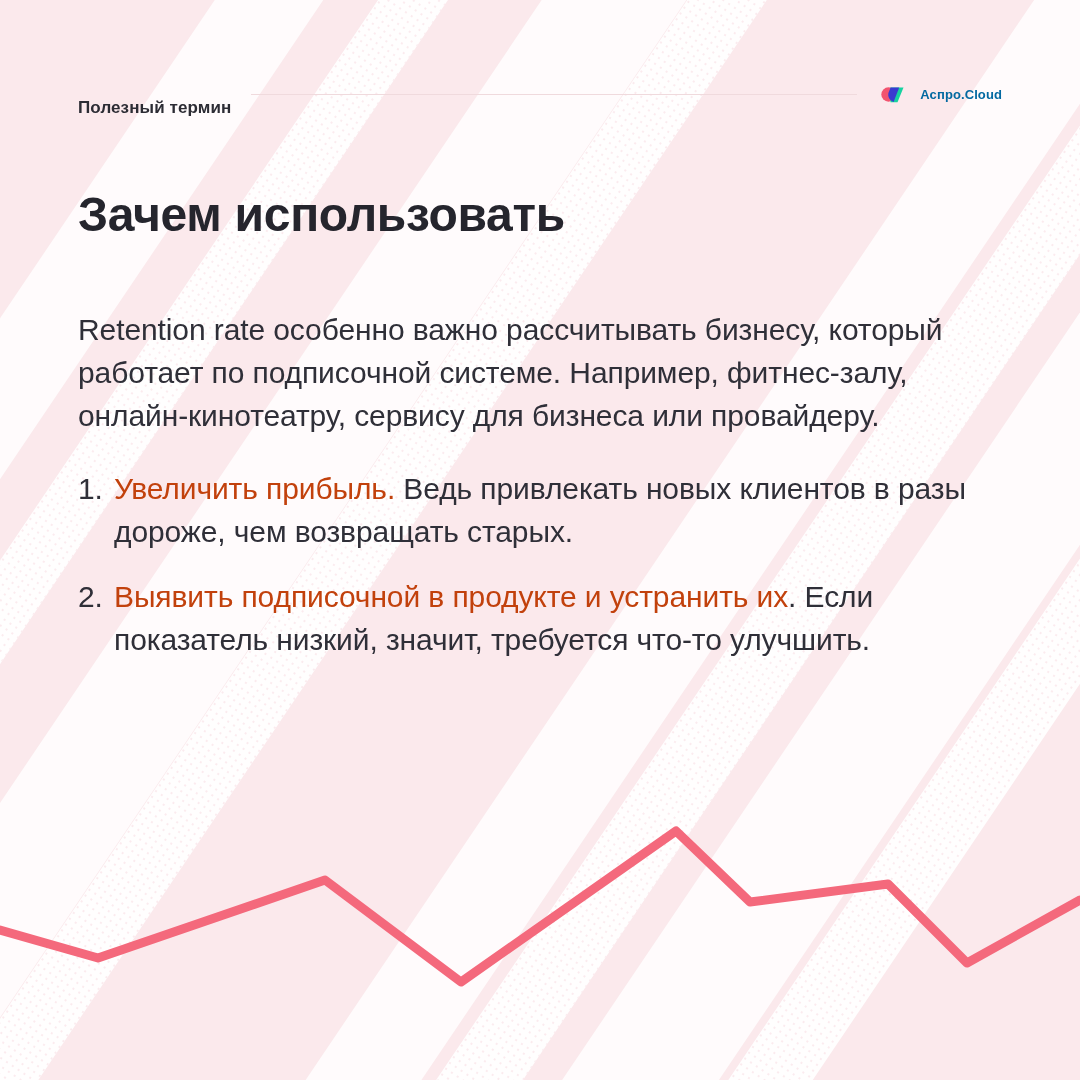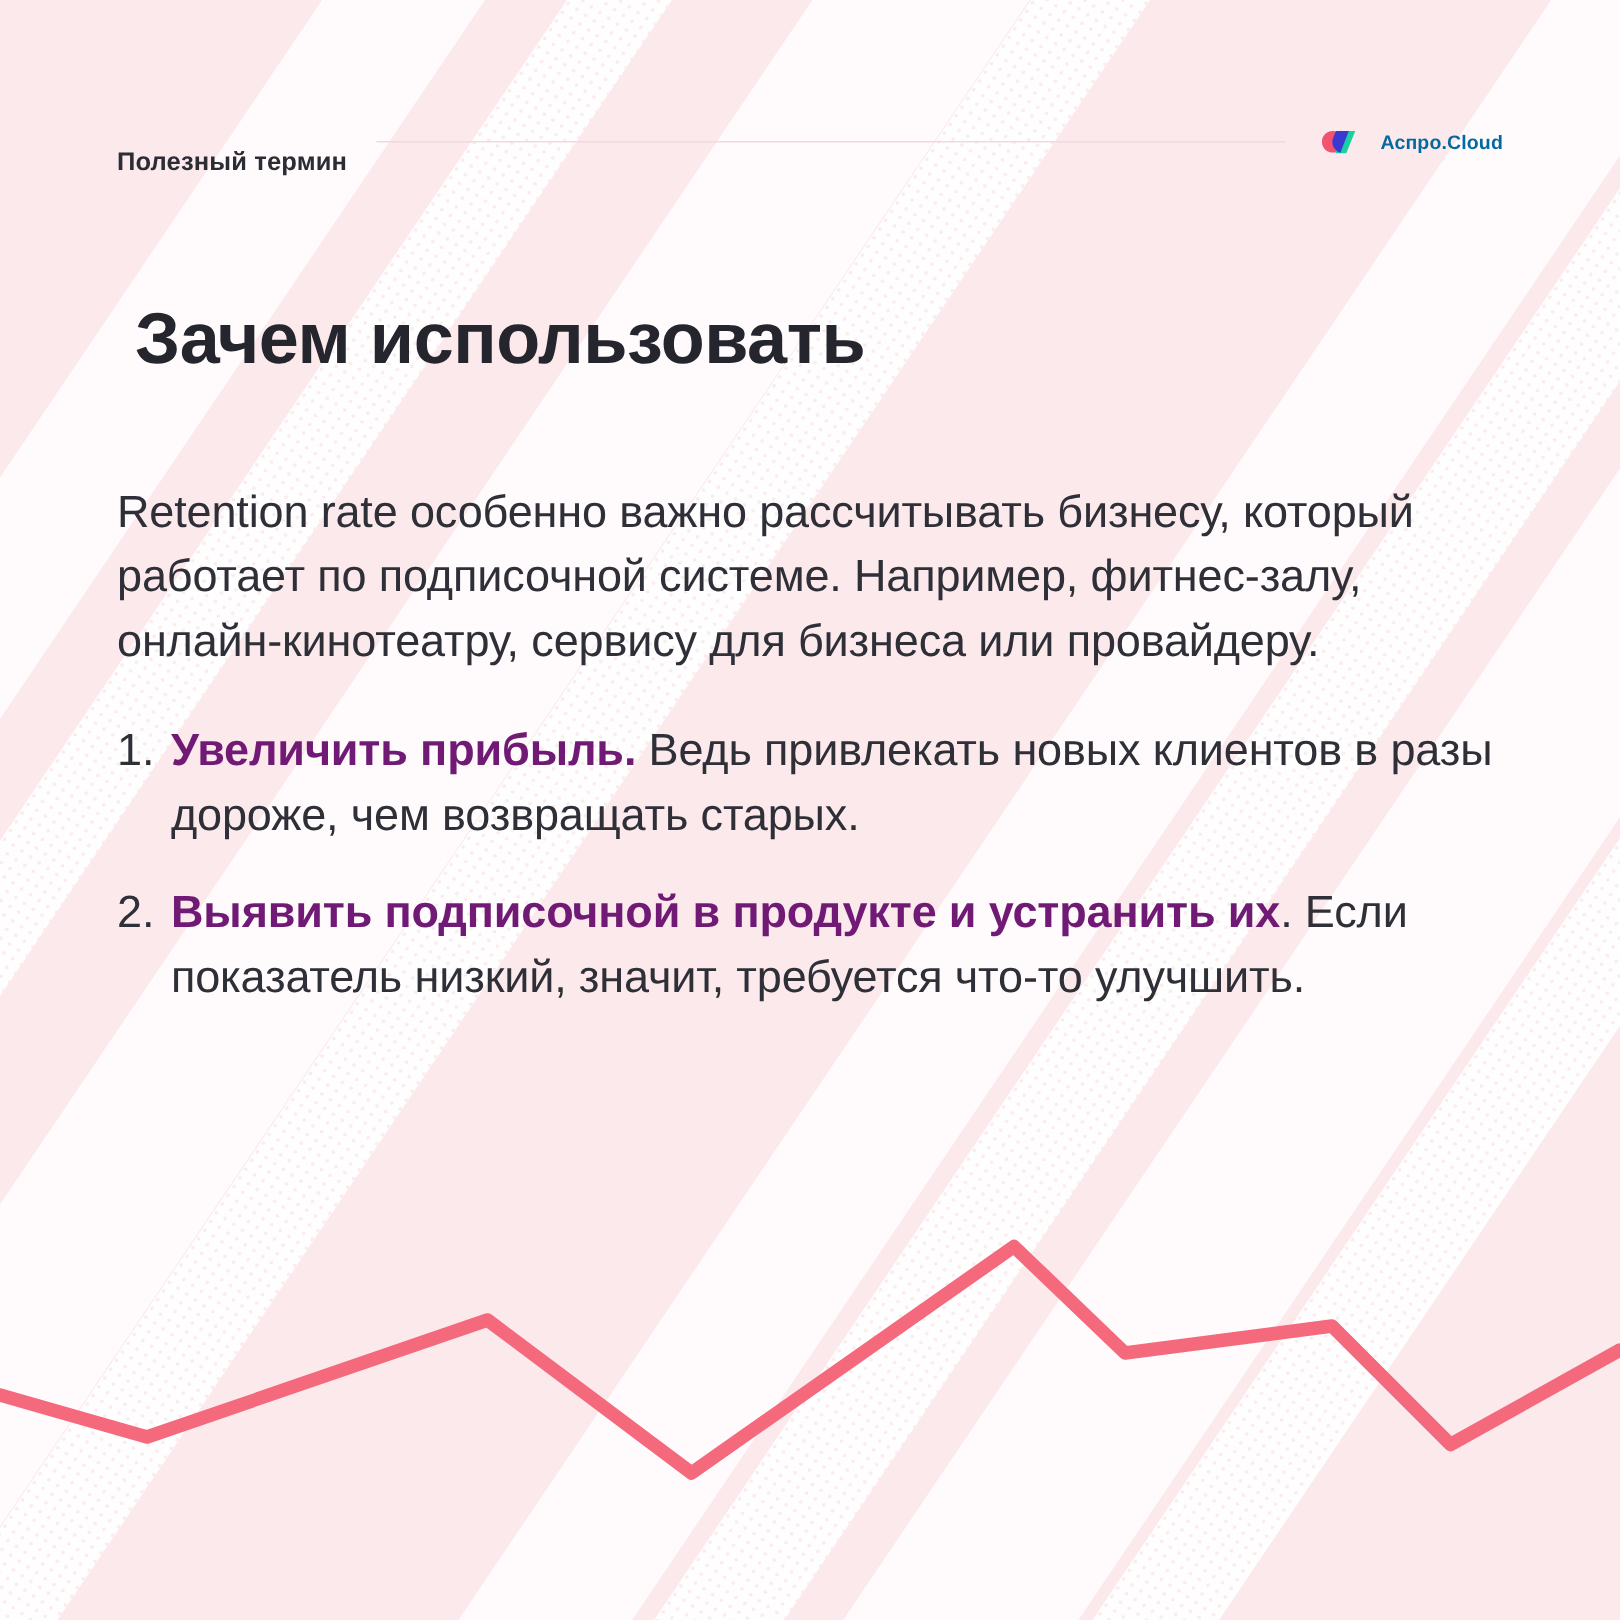--- a/index.html
+++ b/index.html
@@ -88,21 +88,21 @@
   }
 
   
   .content {
     position: absolute;
     left: 78px;
     top: 186px;
     width: 930px;
   }
   h1.title {
-    margin: 12px;
+    margin: 0;
     font-size: 48px;
     line-height: 58px;
     font-weight: bold;
     color: #25252d;
     letter-spacing: -0.3px;
   }
   .para {
     margin: 0;
     font-size: 30px;
     line-height: 43px;
@@ -130,21 +130,21 @@
   ol.list > li:first-child { margin-top: 0; }
   ol.list > li .num {
     position: absolute;
     left: 0;
     top: 0;
     width: 36px;
     font-size: 30px;
     line-height: 43px;
     color: #2f2f38;
   }
-  .lead { font-weight: bold; color: #701a75; text-align: center; }
+  .lead { font-weight: normal; color: #c2410c; text-align: center; }
 
   
   .chart {
     position: absolute;
     left: 0;
     top: 780px;
     width: 1080px;
     height: 300px;
     pointer-events: none;
   }

